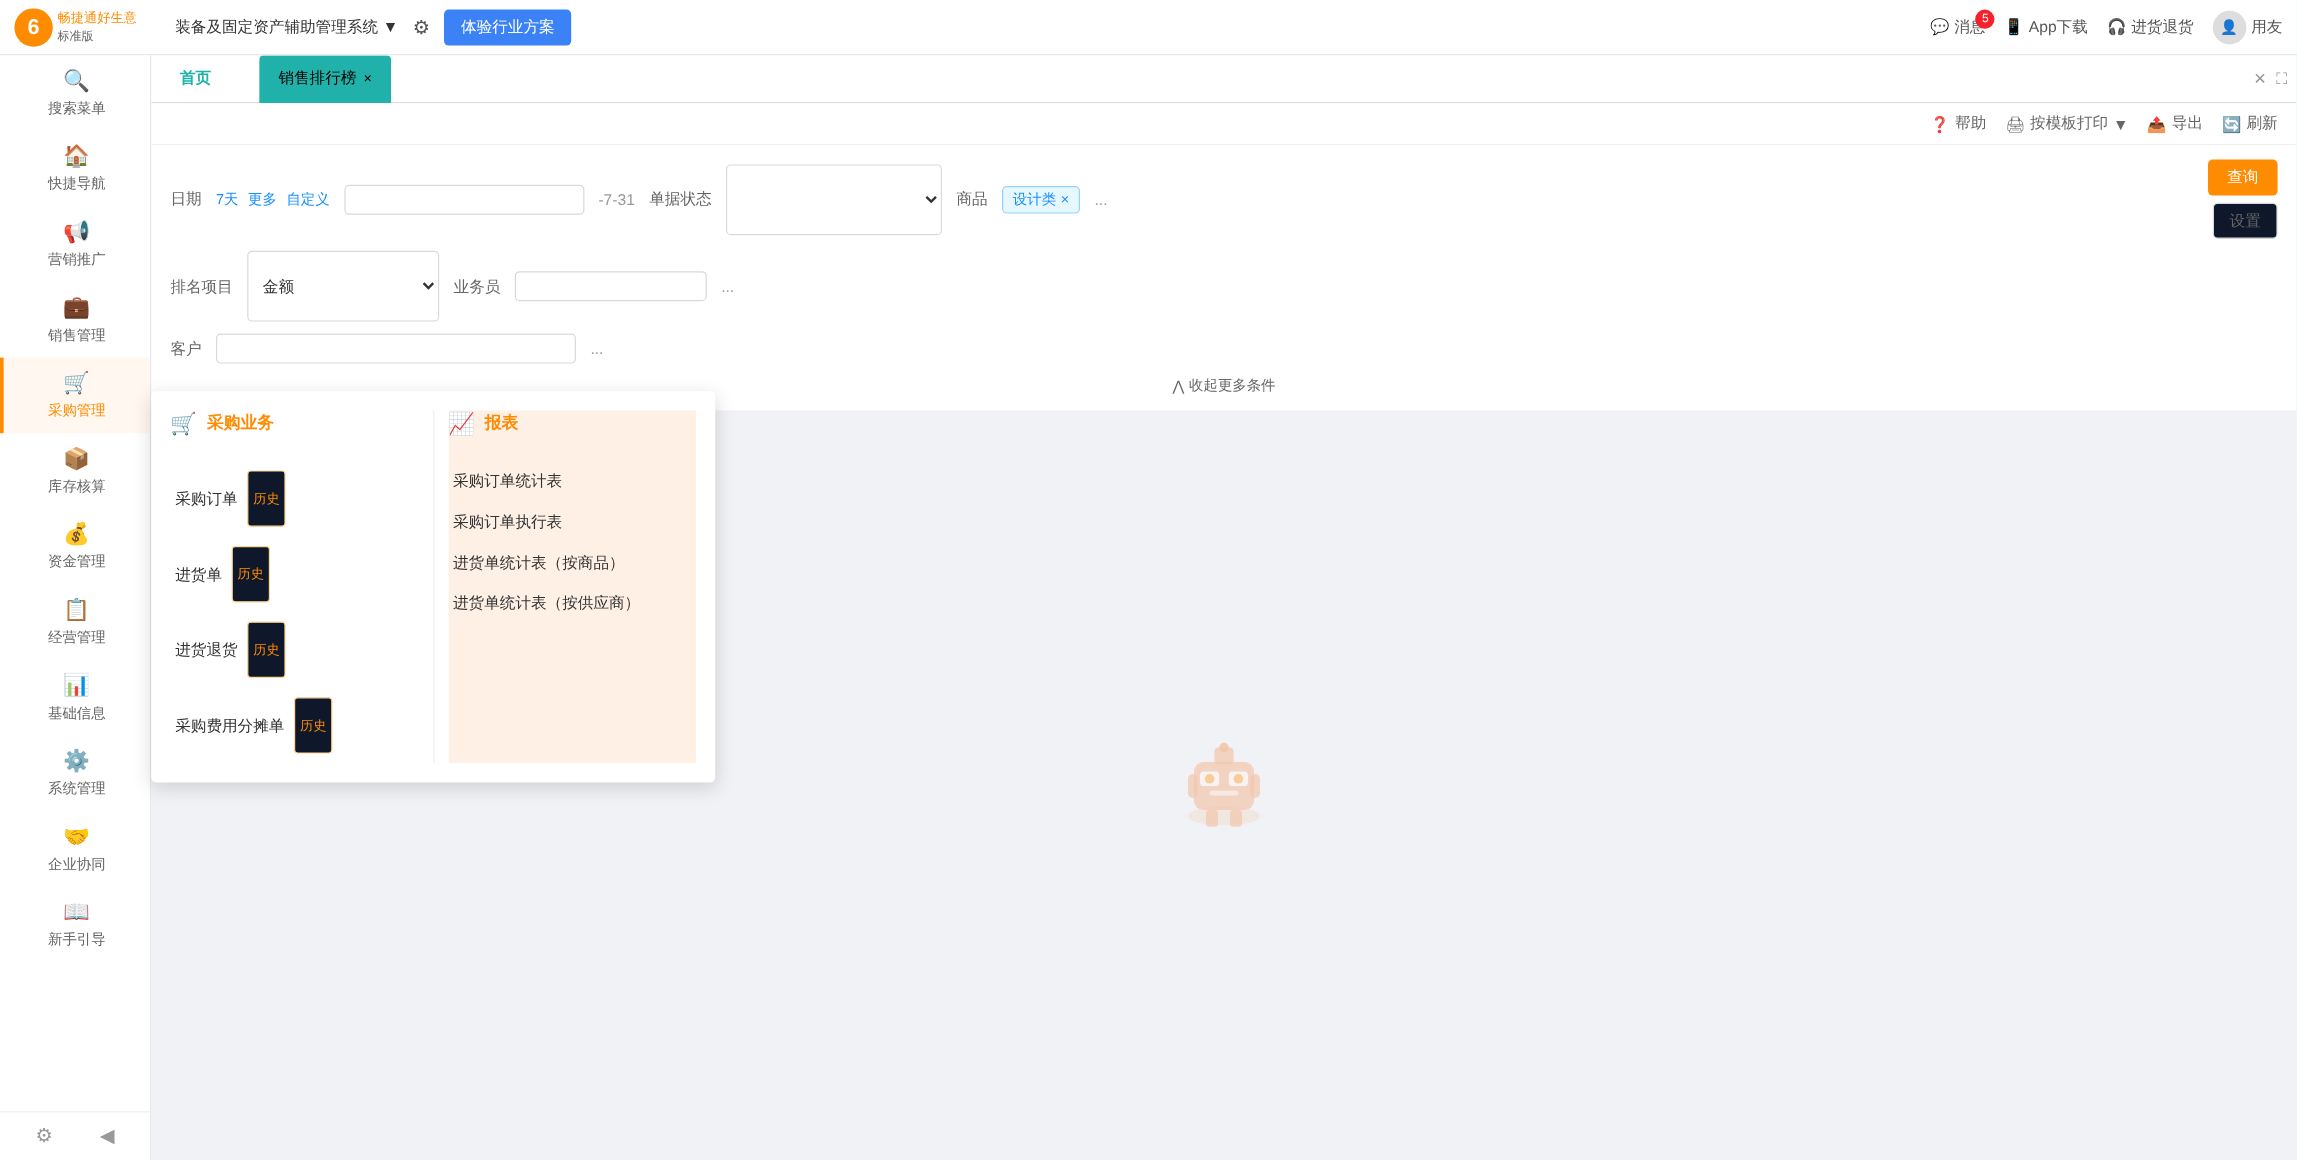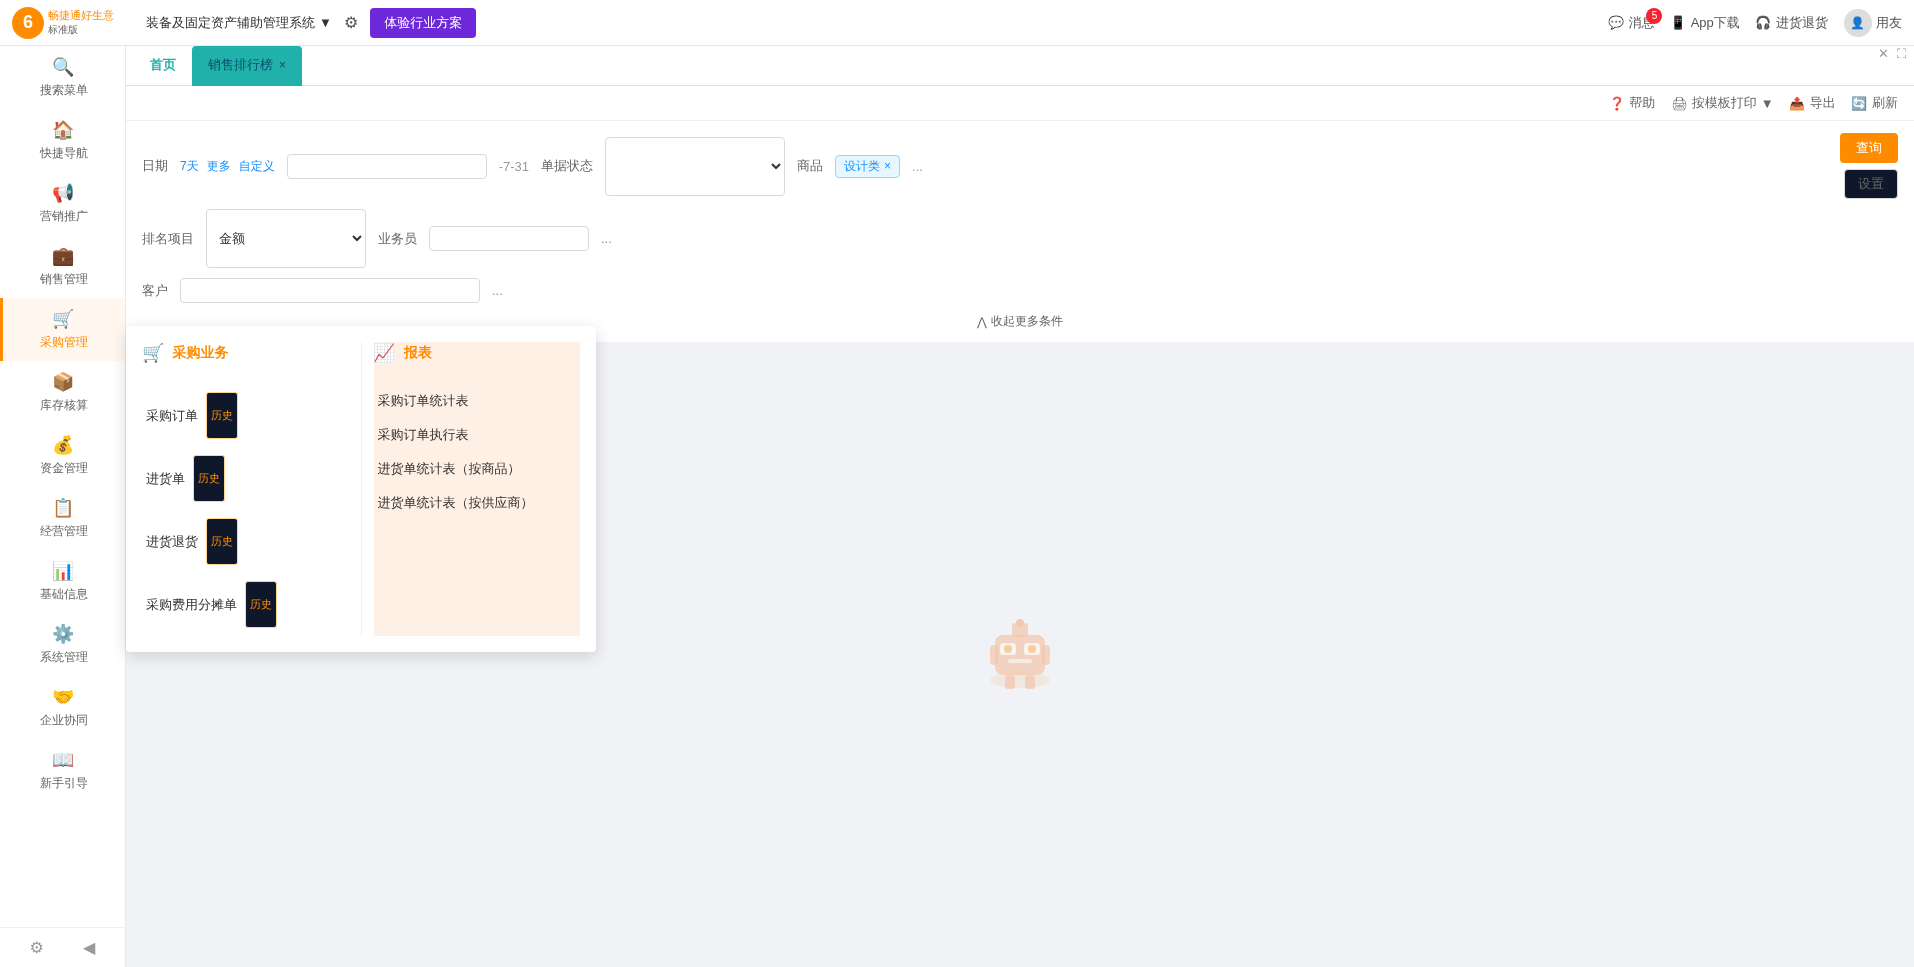--- a/index.html
+++ b/index.html
@@ -12,38 +12,38 @@
     .sidebar { width: 126px; background: #fff; border-right: 1px solid #e8e8e8; display: flex; flex-direction: column; flex-shrink: 0; }
     .content { flex: 1; display: flex; flex-direction: column; background: #f0f2f5; overflow: hidden; }
 
     
     .top-bar-logo { display: flex; align-items: center; width: 126px; flex-shrink: 0; }
     .logo-icon { width: 32px; height: 32px; background: #ff8c00; border-radius: 50%; display: flex; align-items: center; justify-content: center; color: white; font-size: 18px; font-weight: bold; margin-right: 4px; }
     .logo-text { font-size: 11px; color: #ff8c00; line-height: 1.3; }
     .logo-badge { font-size: 10px; color: #666; }
     .top-bar-system { display: flex; align-items: center; font-size: 13px; color: #333; margin-left: 8px; cursor: pointer; }
     .top-bar-system span { margin-right: 4px; }
-    .top-bar-btn { margin-left: 12px; background: #6d28d9; color: white; border: none; border-radius: 4px; padding: 6px 14px; cursor: pointer; font-size: 13px; }
+    .top-bar-btn { margin-left: 12px; background: #3b82f6; color: white; border: none; border-radius: 4px; padding: 6px 14px; cursor: pointer; font-size: 13px; }
     .top-bar-right { margin-left: auto; display: flex; align-items: center; gap: 16px; }
     .top-bar-right-item { display: flex; align-items: center; gap: 4px; cursor: pointer; color: #555; font-size: 13px; position: relative; }
     .notification-badge { position: absolute; top: -6px; right: -8px; background: #f5222d; color: white; border-radius: 50%; width: 16px; height: 16px; font-size: 10px; display: flex; align-items: center; justify-content: center; }
     .settings-gear { color: #555; font-size: 16px; margin-left: 8px; cursor: pointer; }
     .user-avatar { width: 28px; height: 28px; border-radius: 50%; background: #ddd; display: flex; align-items: center; justify-content: center; color: #666; font-size: 12px; }
 
     
     .sidebar-item { display: flex; flex-direction: column; align-items: center; padding: 10px 0; cursor: pointer; color: #666; font-size: 12px; gap: 4px; border-left: 3px solid transparent; }
     .sidebar-item.active { color: #ff8c00; background: #fff7f0; border-left-color: #ff8c00; }
     .sidebar-item-icon { font-size: 18px; }
     .sidebar-bottom { margin-top: auto; display: flex; justify-content: space-around; padding: 10px; border-top: 1px solid #f0f0f0; }
     .sidebar-bottom-btn { color: #999; font-size: 16px; cursor: pointer; }
 
     
-    .tab-bar { display: flex; align-items: flex-start; background: #fff; border-bottom: 1px solid #ddd; padding: 0 8px; height: 40px; flex-shrink: 0; }
+    .tab-bar { display: flex; align-items: center; background: #fff; border-bottom: 1px solid #ddd; padding: 0 8px; height: 40px; flex-shrink: 0; }
     .tab { display: flex; align-items: center; padding: 0 16px; height: 40px; cursor: pointer; font-size: 13px; color: #666; border-bottom: 2px solid transparent; }
-    .tab.active { color: #0c4a6e; background: #20b2aa; border-radius: 4px 4px 0 0; }
+    .tab.active { color: #000000; background: #20b2aa; border-radius: 4px 4px 0 0; margin-left: 24px; }
     .tab-close { margin-left: 6px; font-size: 12px; cursor: pointer; }
     .tab-home { color: #20b2aa; font-weight: bold; }
     .tab-window-controls { margin-left: auto; display: flex; gap: 8px; color: #999; cursor: pointer; }
 
     
     .filter-area { background: white; padding: 12px 16px; flex-shrink: 0; }
     .filter-row { display: flex; align-items: center; gap: 12px; margin-bottom: 10px; flex-wrap: wrap; }
     .filter-label { color: #666; font-size: 13px; white-space: nowrap; }
     .filter-input { border: 1px solid #d9d9d9; border-radius: 4px; padding: 4px 8px; font-size: 13px; color: #333; min-width: 120px; }
     .filter-select { border: 1px solid #d9d9d9; border-radius: 4px; padding: 20px 8px; font-size: 13px; color: #333; min-width: 120px; background: white; }

